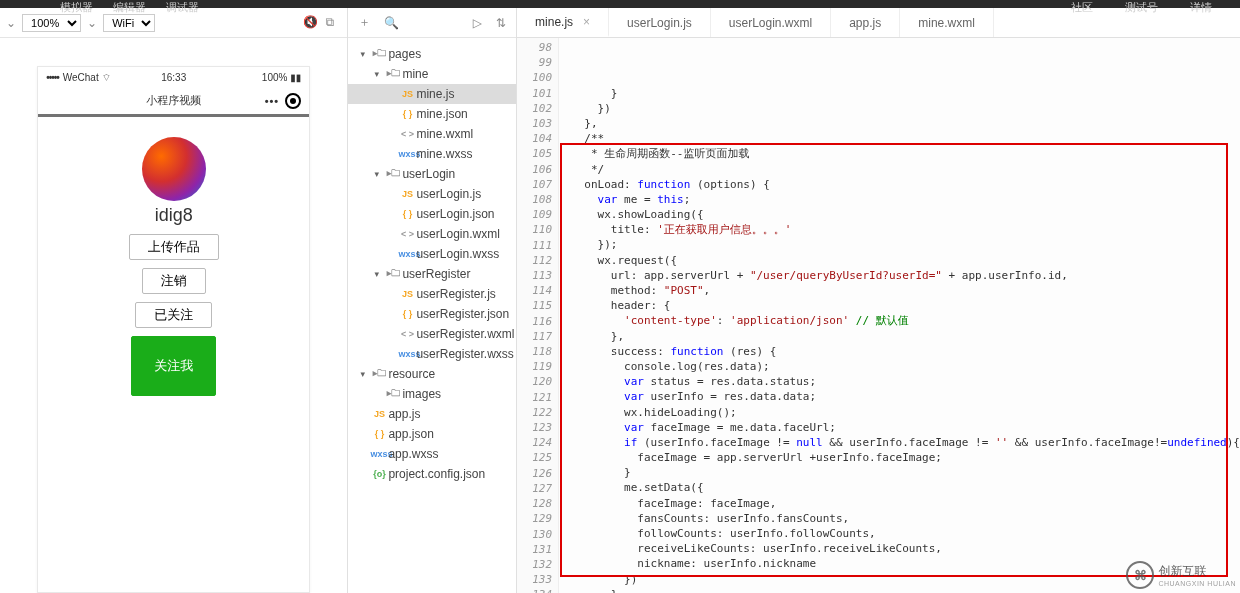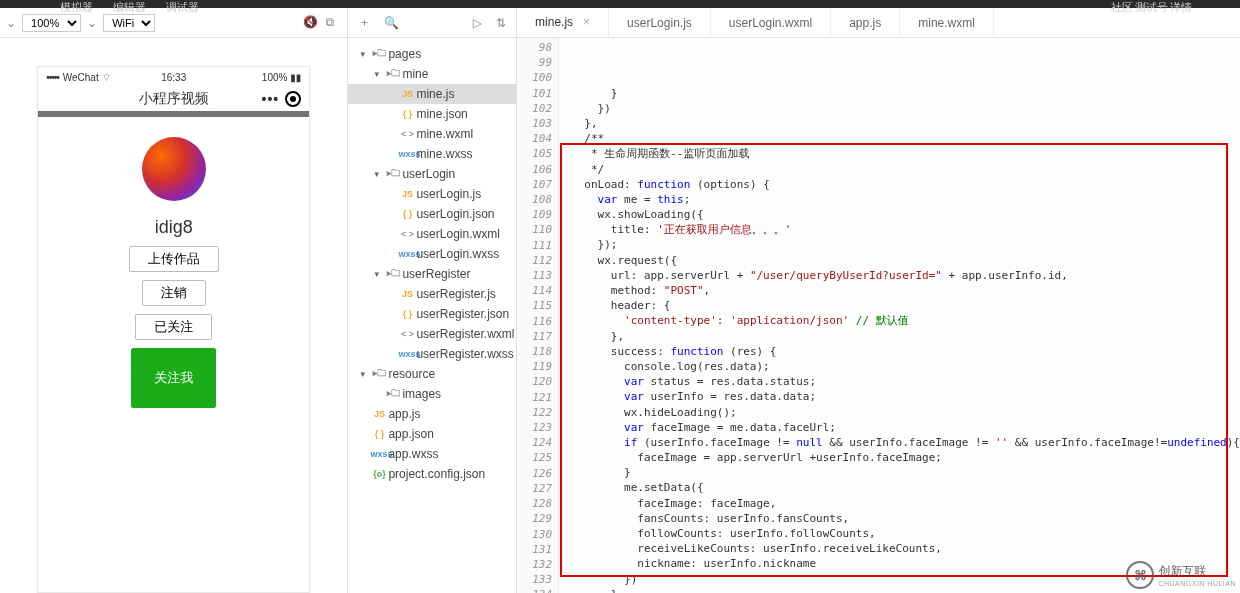--- a/index.html
+++ b/index.html
@@ -1,43 +1,43 @@
 <!DOCTYPE html>
 <html><head>
   <meta charset="utf-8">
   <style>
     * { margin: 0; padding: 0; box-sizing: border-box; }
     body { font-family: -apple-system, "Segoe UI", Arial, sans-serif; font-size: 12px; background: #fff; color: #333; overflow: hidden; }
     .app { display: flex; flex-direction: column; width: 1240px; height: 593px; }
     .top-menu { height: 8px; background: #2a2a2a; display: flex; gap: 20px; padding-left: 60px; color: #ccc; font-size: 11px; }
-    .top-menu-right { margin-left: auto; display: flex; gap: 2px; padding-right: 48px; }
+    .top-menu-right { margin-left: auto; display: flex; gap: 32px; padding-right: 28px; }
     .main-row { display: flex; flex: 1; overflow: hidden; }
     
     
     .sim-col { width: 372px; display: flex; flex-direction: column; border-right: 1px solid #e0e0e0; }
     .sim-toolbar { height: 30px; display: flex; align-items: center; gap: 6px; border-bottom: 1px solid #e5e5e5; padding: 0 6px; }
     .sim-toolbar select { font-size: 11px; border: 1px solid #ccc; padding: 1px 4px; background: #fff; }
     .sim-toolbar .spacer { flex: 1; }
     .sim-toolbar .ticon { width: 16px; height: 16px; color: #888; cursor: pointer; }
     .sim-area { flex: 1; display: flex; justify-content: center; padding-top: 28px; background: #fff; }
     .phone { width: 273px; background: #fff; border: 1px solid #e8e8e8; box-shadow: 0 1px 3px rgba(0,0,0,.05); }
     .status-bar { height: 20px; display: flex; align-items: center; padding: 0 8px; font-size: 10px; }
     .status-bar .sig { font-weight: bold; letter-spacing: -1px; }
     .status-bar .wc { margin-left: 4px; }
     .status-bar .wifi { margin-left: 3px; }
     .status-bar .time { position: absolute; left: 50%; transform: translateX(-50%); }
     .status-bar .batt { margin-left: auto; }
-    .nav-bar { height: 30px; display: flex; align-items: center; justify-content: center; position: relative; border-bottom: 6px solid #737373; font-size: 14px; }
+    .nav-bar { height: 30px; display: flex; align-items: center; justify-content: center; position: relative; border-bottom: 3px solid #737373; font-size: 11px; }
     .nav-bar .nav-right { position: absolute; right: 8px; display: flex; gap: 6px; align-items: center; }
     .nav-bar .dots { letter-spacing: 1px; font-weight: bold; }
     .nav-bar .circ { width: 16px; height: 16px; border: 2px solid #000; border-radius: 50%; display: inline-flex; align-items: center; justify-content: center; }
     .nav-bar .circ::after { content: ''; width: 6px; height: 6px; background: #000; border-radius: 50%; }
     .profile { display: flex; flex-direction: column; align-items: center; padding: 20px 0 10px; position: relative; }
     .avatar { width: 64px; height: 64px; border-radius: 50%; background: radial-gradient(circle at 30% 30%, #ff6b00, #d32f2f 40%, #8e24aa 70%, #1976d2); }
-    .nickname { margin-top: 16px; font-size: 18px; }
+    .nickname { margin-top: 4px; font-size: 18px; }
     .pbtn { margin-top: 8px; border: 1px solid #bbb; background: #fff; padding: 3px 18px; font-size: 13px; border-radius: 2px; cursor: pointer; }
     .pbtn.green { background: #1aad19; border-color: #1aad19; color: #fff; padding: 20px 22px; }
     .stats-row { display: flex; justify-content: space-around; margin-top: 14px; padding: 0 10px 14px; font-size: 14px; }
     .stats-row span { white-space: nowrap; }
 
     
     .tree-col { width: 180px; display: flex; flex-direction: column; border-right: 1px solid #e0e0e0; }
     .tree-toolbar { height: 30px; display: flex; align-items: center; gap: 14px; padding: 0 10px; border-bottom: 1px solid #e5e5e5; color: #888; }
     .tree-toolbar .spacer { flex: 1; }
     .tree { flex: 1; overflow-y: auto; padding-top: 6px; }

